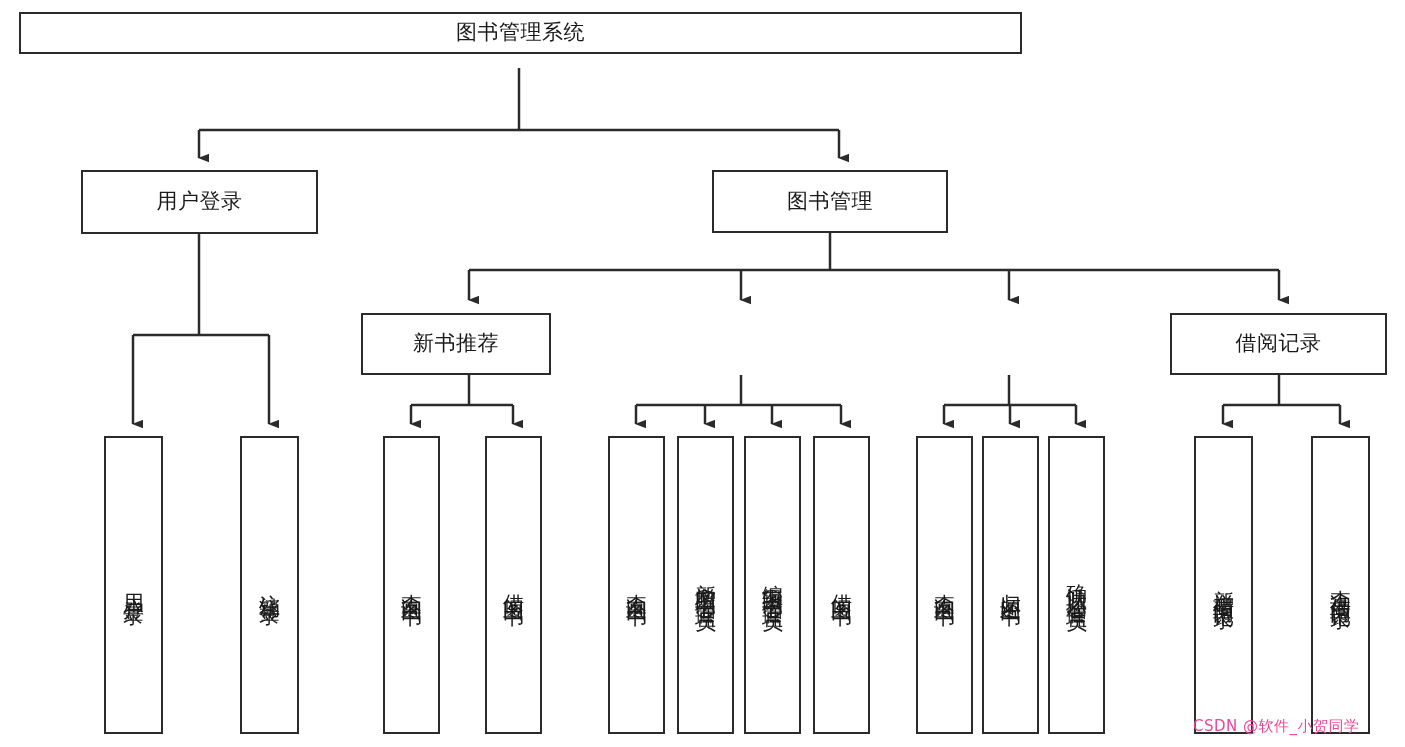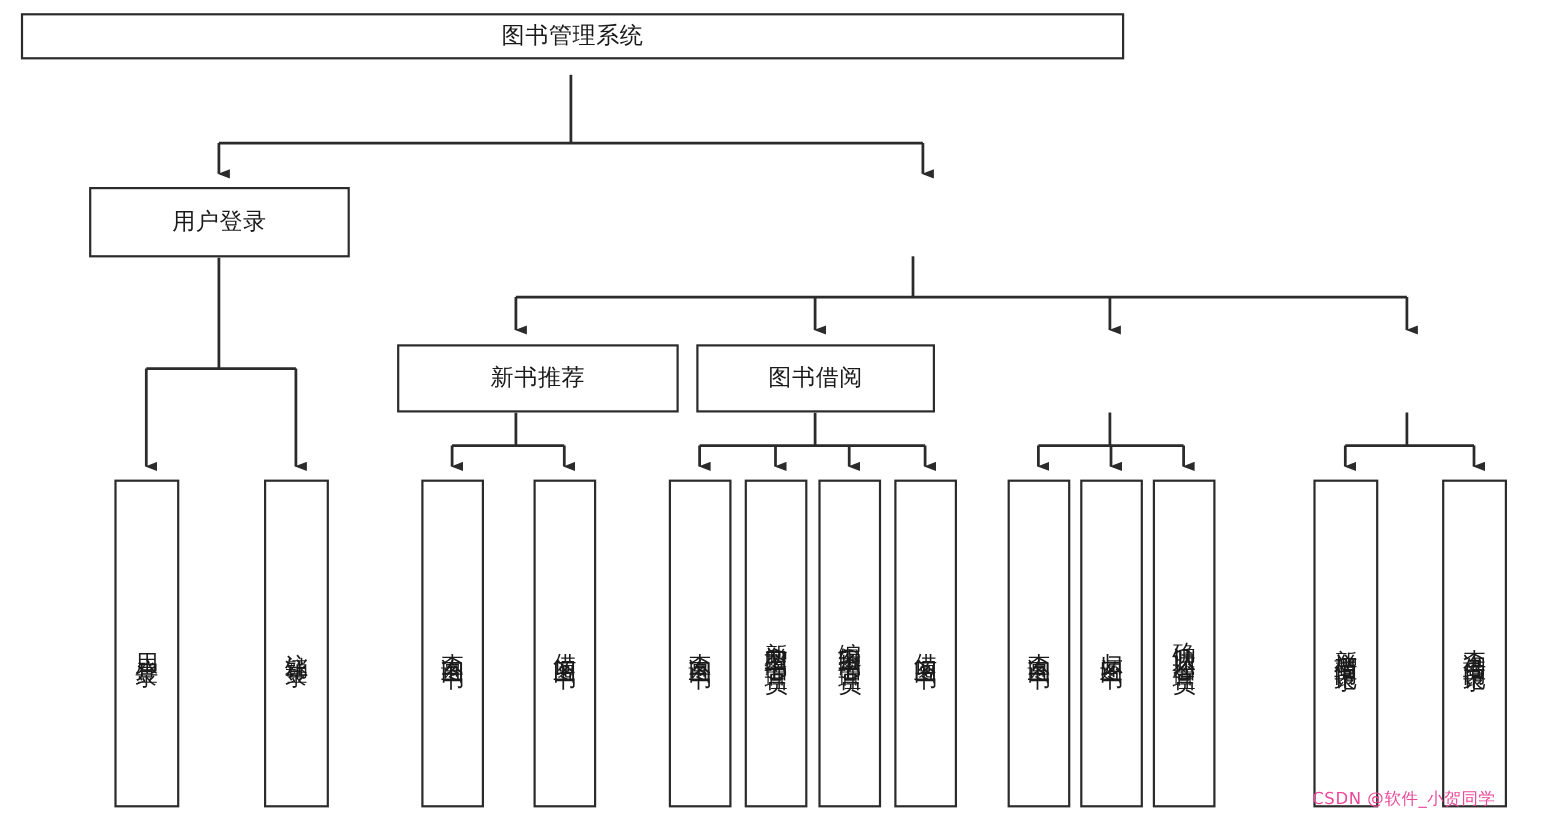--- a/index.html
+++ b/index.html
@@ -117,30 +117,33 @@
   </svg>
 
   <div class="node-box" style="left:19px; top:12px; width:1003px; height:42px;">
     <span class="node-label-h">图书管理系统</span>
   </div>
 
   <div class="node-box" style="left:81px; top:170px; width:237px; height:64px;">
     <span class="node-label-h">用户登录</span>
   </div>
 
+  <div class="node-box" style="left:712px; top:170px; width:236px; height:63px;">
+    <span class="node-label-h">图书管理</span>
+  </div>
 
-  <div class="node-box" style="left:361px; top:313px; width:256px; height:62px;">
+  <div class="node-box" style="left:361px; top:313px; width:190px; height:62px;">
     <span class="node-label-h">新书推荐</span>
   </div>
 
-  <div class="node-box" style="left:633px; top:313px; width:217px; height:62px;">
-    <span class="node-label-h">图书借阅</span>
-  </div>
 
 
+  <div class="node-box" style="left:1170px; top:313px; width:217px; height:62px;">
+    <span class="node-label-h">借阅记录</span>
+  </div>
 
   <div class="node-box" style="left:104px; top:436px; width:59px; height:298px;">
     <span class="node-label-v">用户登录</span>
   </div>
 
   <div class="node-box" style="left:240px; top:436px; width:59px; height:298px;">
     <span class="node-label-v">注销登录</span>
   </div>
 
   <div class="node-box" style="left:383px; top:436px; width:57px; height:298px;">

